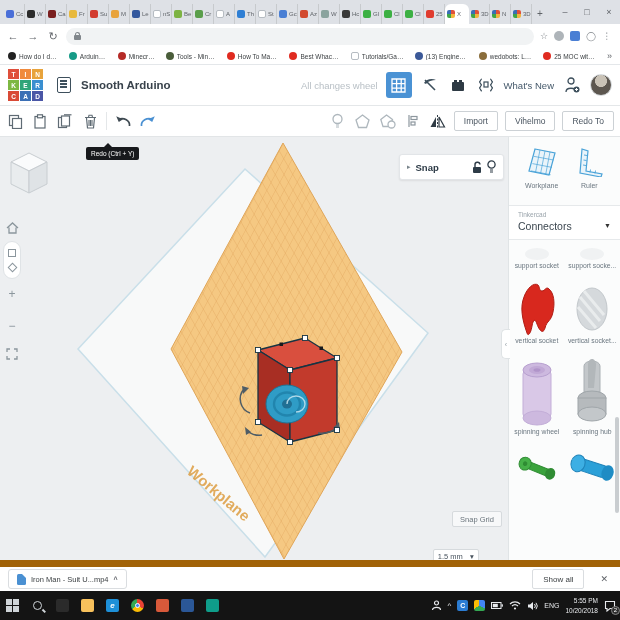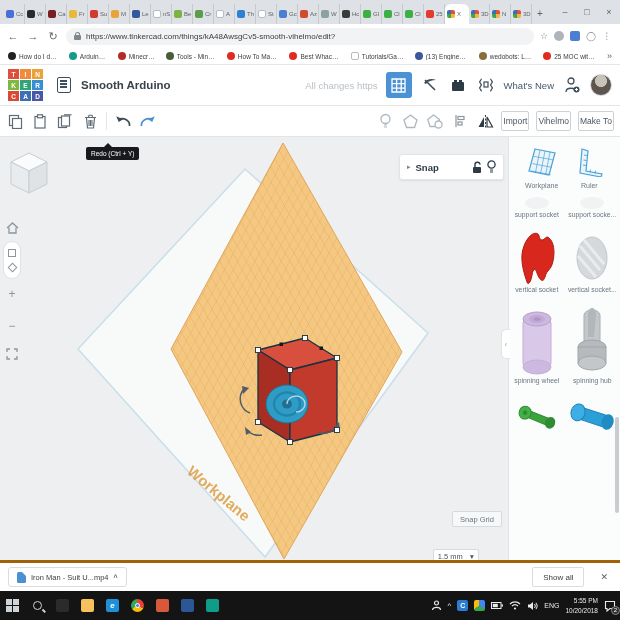--- a/index.html
+++ b/index.html
@@ -49,21 +49,21 @@
   #grid-btn { width:26px; height:26px; background:#4a92d4; border-radius:3px; display:flex; align-items:center; justify-content:center; cursor:pointer; }
   .hico { width:20px; height:20px; cursor:pointer; display:flex; align-items:center; justify-content:center; }
   #whatsnew { font-size:9.5px; color:#44586a; cursor:pointer; }
   #avatar { width:22px; height:22px; border-radius:50%; background:radial-gradient(circle at 50% 30%, #c9c2b6 0 34%, #5c564f 36% 100%); border:1px solid #d5d9dc; cursor:pointer; }
 
   
   #tc-toolbar { left:0; top:106px; width:620px; height:31px; background:#fff; border-bottom:1px solid #e2e5e7; display:flex; align-items:center; padding:0 6px; gap:7px; }
   .tico { width:18px; height:18px; display:flex; align-items:center; justify-content:center; cursor:pointer; }
   .tb-sep { width:1px; height:18px; background:#e4e7e9; }
   #tb-right { margin-left:auto; display:flex; align-items:center; gap:7px; }
-  .tb-btn { height:20px; padding:0 1px; border:1px solid #ccd1d5; border-radius:2px; background:#fff; font-size:8.5px; color:#4a5560; font-family:inherit; cursor:pointer; }
+  .tb-btn { height:20px; padding:0 9px; border:1px solid #ccd1d5; border-radius:2px; background:#fff; font-size:8.5px; color:#4a5560; font-family:inherit; cursor:pointer; }
 
   
   #canvas { left:0; top:137px; width:508px; height:423px; background:#edeff1; overflow:hidden; }
   #tooltip { left:86px; top:10px; background:#17191c; color:#fff; font-size:6.5px; padding:3px 5px; border-radius:2px; white-space:nowrap; z-index:9; }
   #tooltip::before { content:""; position:absolute; top:-4px; left:18px; border:4px solid transparent; border-bottom-color:#17191c; border-top:none; }
   #shape-panel { left:399px; top:17px; width:105px; height:26px; background:#fff; border:1px solid #e2e5e8; border-radius:3px; box-shadow:0 1px 2px rgba(0,0,0,.08); display:flex; align-items:center; padding:0 7px; gap:5px; z-index:8; }
   #shape-panel .car { font-size:7px; color:#7b868d; }
   #shape-panel .st { font-size:9.5px; color:#2d3b47; font-weight:bold; }
   #shape-panel .sp { flex:1; }
   #viewcube { left:8px; top:14px; cursor:pointer; }
@@ -86,21 +86,21 @@
   #cat-card .row { display:flex; align-items:center; }
   #cat-card .cat { font-size:10.5px; color:#3c4750; margin-top:2px; }
   #cat-card .dd { margin-left:auto; font-size:7px; color:#333; }
   .item-grid { display:grid; grid-template-columns:1fr 1fr; }
   .sitem { display:flex; flex-direction:column; align-items:center; cursor:pointer; }
   .sitem .lbl { font-size:6.8px; color:#6b7780; white-space:nowrap; }
   #collapse { position:absolute; left:-8px; top:192px; width:9px; height:30px; background:#fff; border:1px solid #dfe3e5; border-right:none; border-radius:5px 0 0 5px; font-size:7px; color:#98a2a8; display:flex; align-items:center; justify-content:center; cursor:pointer; }
   #sb-scroll { position:absolute; right:1px; top:280px; width:4px; height:96px; background:#c9cdd0; border-radius:2px; cursor:pointer; }
 
   
-  #downloads { left:0; top:560px; width:620px; height:31px; background:#fff; border-top:3px solid #a16207; display:flex; align-items:center; padding:0 8px; gap:12px; }
+  #downloads { left:0; top:560px; width:620px; height:31px; background:#fff; border-top:7px solid #a16207; display:flex; align-items:center; padding:0 8px; gap:12px; }
   .dchip { display:flex; align-items:center; gap:5px; border:1px solid #dadde0; border-radius:3px; height:20px; padding:0 8px; cursor:pointer; }
   .dchip .fic { width:9px; height:11px; background:#4a90d2; border-radius:1.5px; position:relative; }
   .dchip .fic::after { content:""; position:absolute; right:0; top:0; border:2.5px solid #fff; border-left-color:transparent; border-bottom-color:transparent; }
   .dchip .dn { font-size:7.5px; color:#3c4043; }
   .dchip .up { font-size:7px; color:#5f6368; font-weight:bold; }
   #showall { margin-left:auto; height:20px; padding:0 10px; border:1px solid #dadde0; border-radius:2px; background:#fff; font-size:8px; color:#3c4043; font-family:inherit; cursor:pointer; }
   #dl-close { font-size:9px; color:#5f6368; cursor:pointer; padding:0 4px; }
 
   
   #taskbar { left:0; top:591px; width:620px; height:29px; background:#141414; display:flex; align-items:center; }
@@ -234,21 +234,20 @@
 
 <div class="abs" id="addrbar">
   <span class="navg">←</span>
   <span class="navg">→</span>
   <span class="navg">↻</span>
   <div id="omni">
     <span class="lock">
         <b></b>
         <i></i>
       </span>
-    <span class="url">https://www.tinkercad.com/things/kA48AwsgCv5-smooth-vihelmo/edit?</span>
   </div>
   <span class="addr-ic">☆</span>
   <span class="ext" style="background:#aeb4b9;border-radius:50%;"></span>
   <span class="ext" style="background:#4a7fd4;"></span>
   <span class="addr-ic">◯</span>
   <span class="addr-ic">⋮</span>
 </div>
 
 <div class="abs" id="bookmarks">
   <div id="bm-holder" style="display:flex;gap:11px;min-width:0;">
@@ -304,21 +303,21 @@
       <b style="background: rgb(125, 184, 66);">K</b>
       <b style="background: rgb(47, 165, 121);">E</b>
       <b style="background: rgb(58, 143, 208);">R</b>
       <b style="background: rgb(217, 74, 54);">C</b>
       <b style="background: rgb(59, 111, 181);">A</b>
       <b style="background: rgb(74, 86, 166);">D</b>
     </div>
   <div id="doc-ic"></div>
   <div id="title">Smooth Arduino</div>
   <div id="hdr-right">
-    <span id="saved">All changes https</span>
+    <span id="saved">All changes wheel</span>
     <div id="grid-btn">
       <svg width="15" height="15" viewBox="0 0 15 15">
         <path d="M1 1h13v13H1z M1 5.6h13 M1 10.2h13 M5.6 1v13 M10.2 1v13" fill="none" stroke="#fff" stroke-width="1.3"></path>
       </svg>
     </div>
     <div class="hico">
       <svg width="16" height="16" viewBox="0 0 16 16">
           <path d="M3 3 L13 13" stroke="#3d4f5c" stroke-width="1.6"></path>
           <path d="M2 6 C4 2 10 1 14 3 C10 3 6 4 4 7 Z" fill="#3d4f5c"></path>
         </svg>
@@ -416,21 +415,21 @@
     </div>
     <div class="tico">
       <svg width="17" height="15" viewBox="0 0 17 15">
           <path d="M8.5 1v13" stroke="#2f3b44" stroke-width="1" stroke-dasharray="2 1.5"></path>
           <path d="M7 3 L1.5 13 L7 13 Z" fill="#2f3b44"></path>
           <path d="M10 3 L15.5 13 L10 13 Z" fill="none" stroke="#2f3b44" stroke-width="1.2"></path>
         </svg>
     </div>
     <button class="tb-btn">Import</button>
     <button class="tb-btn">Vihelmo</button>
-    <button class="tb-btn">Make To</button>
+    <button class="tb-btn">Redo To</button>
   </div>
 </div>
 
 <div class="abs" id="canvas">
   <svg width="508" height="423" viewBox="0 0 508 423">
     <defs>
       <pattern id="wpgrid" width="9" height="9" patternUnits="userSpaceOnUse" patternTransform="matrix(0.5,0.87,0.47,-0.88,283,6)">
         <rect width="9" height="9" fill="#f5c882"></rect>
         <path d="M0 0H9 M0 0V9" stroke="#e2a75e" stroke-width="0.8"></path>
       </pattern>
@@ -543,20 +542,27 @@
     </div>
     <div class="tile">
       <svg width="30" height="30" viewBox="0 0 30 30">
         <polygon points="8,2 14,4 12,24 28,27 27,30 6,26" fill="#eaf4fa" stroke="#4aa3d8" stroke-width="1.2"></polygon>
         <path d="M10 8l3 .5 M9.5 13l3 .5 M9 18l3 .5 M16 25.5l.5-3 M21 26.5l.5-3" stroke="#4aa3d8" stroke-width="0.9"></path>
       </svg>
       <span class="tlb">Ruler</span>
     </div>
   </div>
 
+  <div id="cat-card">
+    <div class="brand">Tinkercad</div>
+    <div class="row">
+        <span class="cat">Connectors</span>
+        <span class="dd">▼</span>
+      </div>
+  </div>
 
   <div class="item-grid" style="margin-top:6px;">
     <div class="sitem">
       <svg width="30" height="16" viewBox="0 0 30 16">
           <ellipse cx="15" cy="8" rx="12" ry="6" fill="#f0f2f3"></ellipse>
         </svg>
       <span class="lbl">support socket</span>
     </div>
     <div class="sitem">
       <svg width="30" height="16" viewBox="0 0 30 16">

